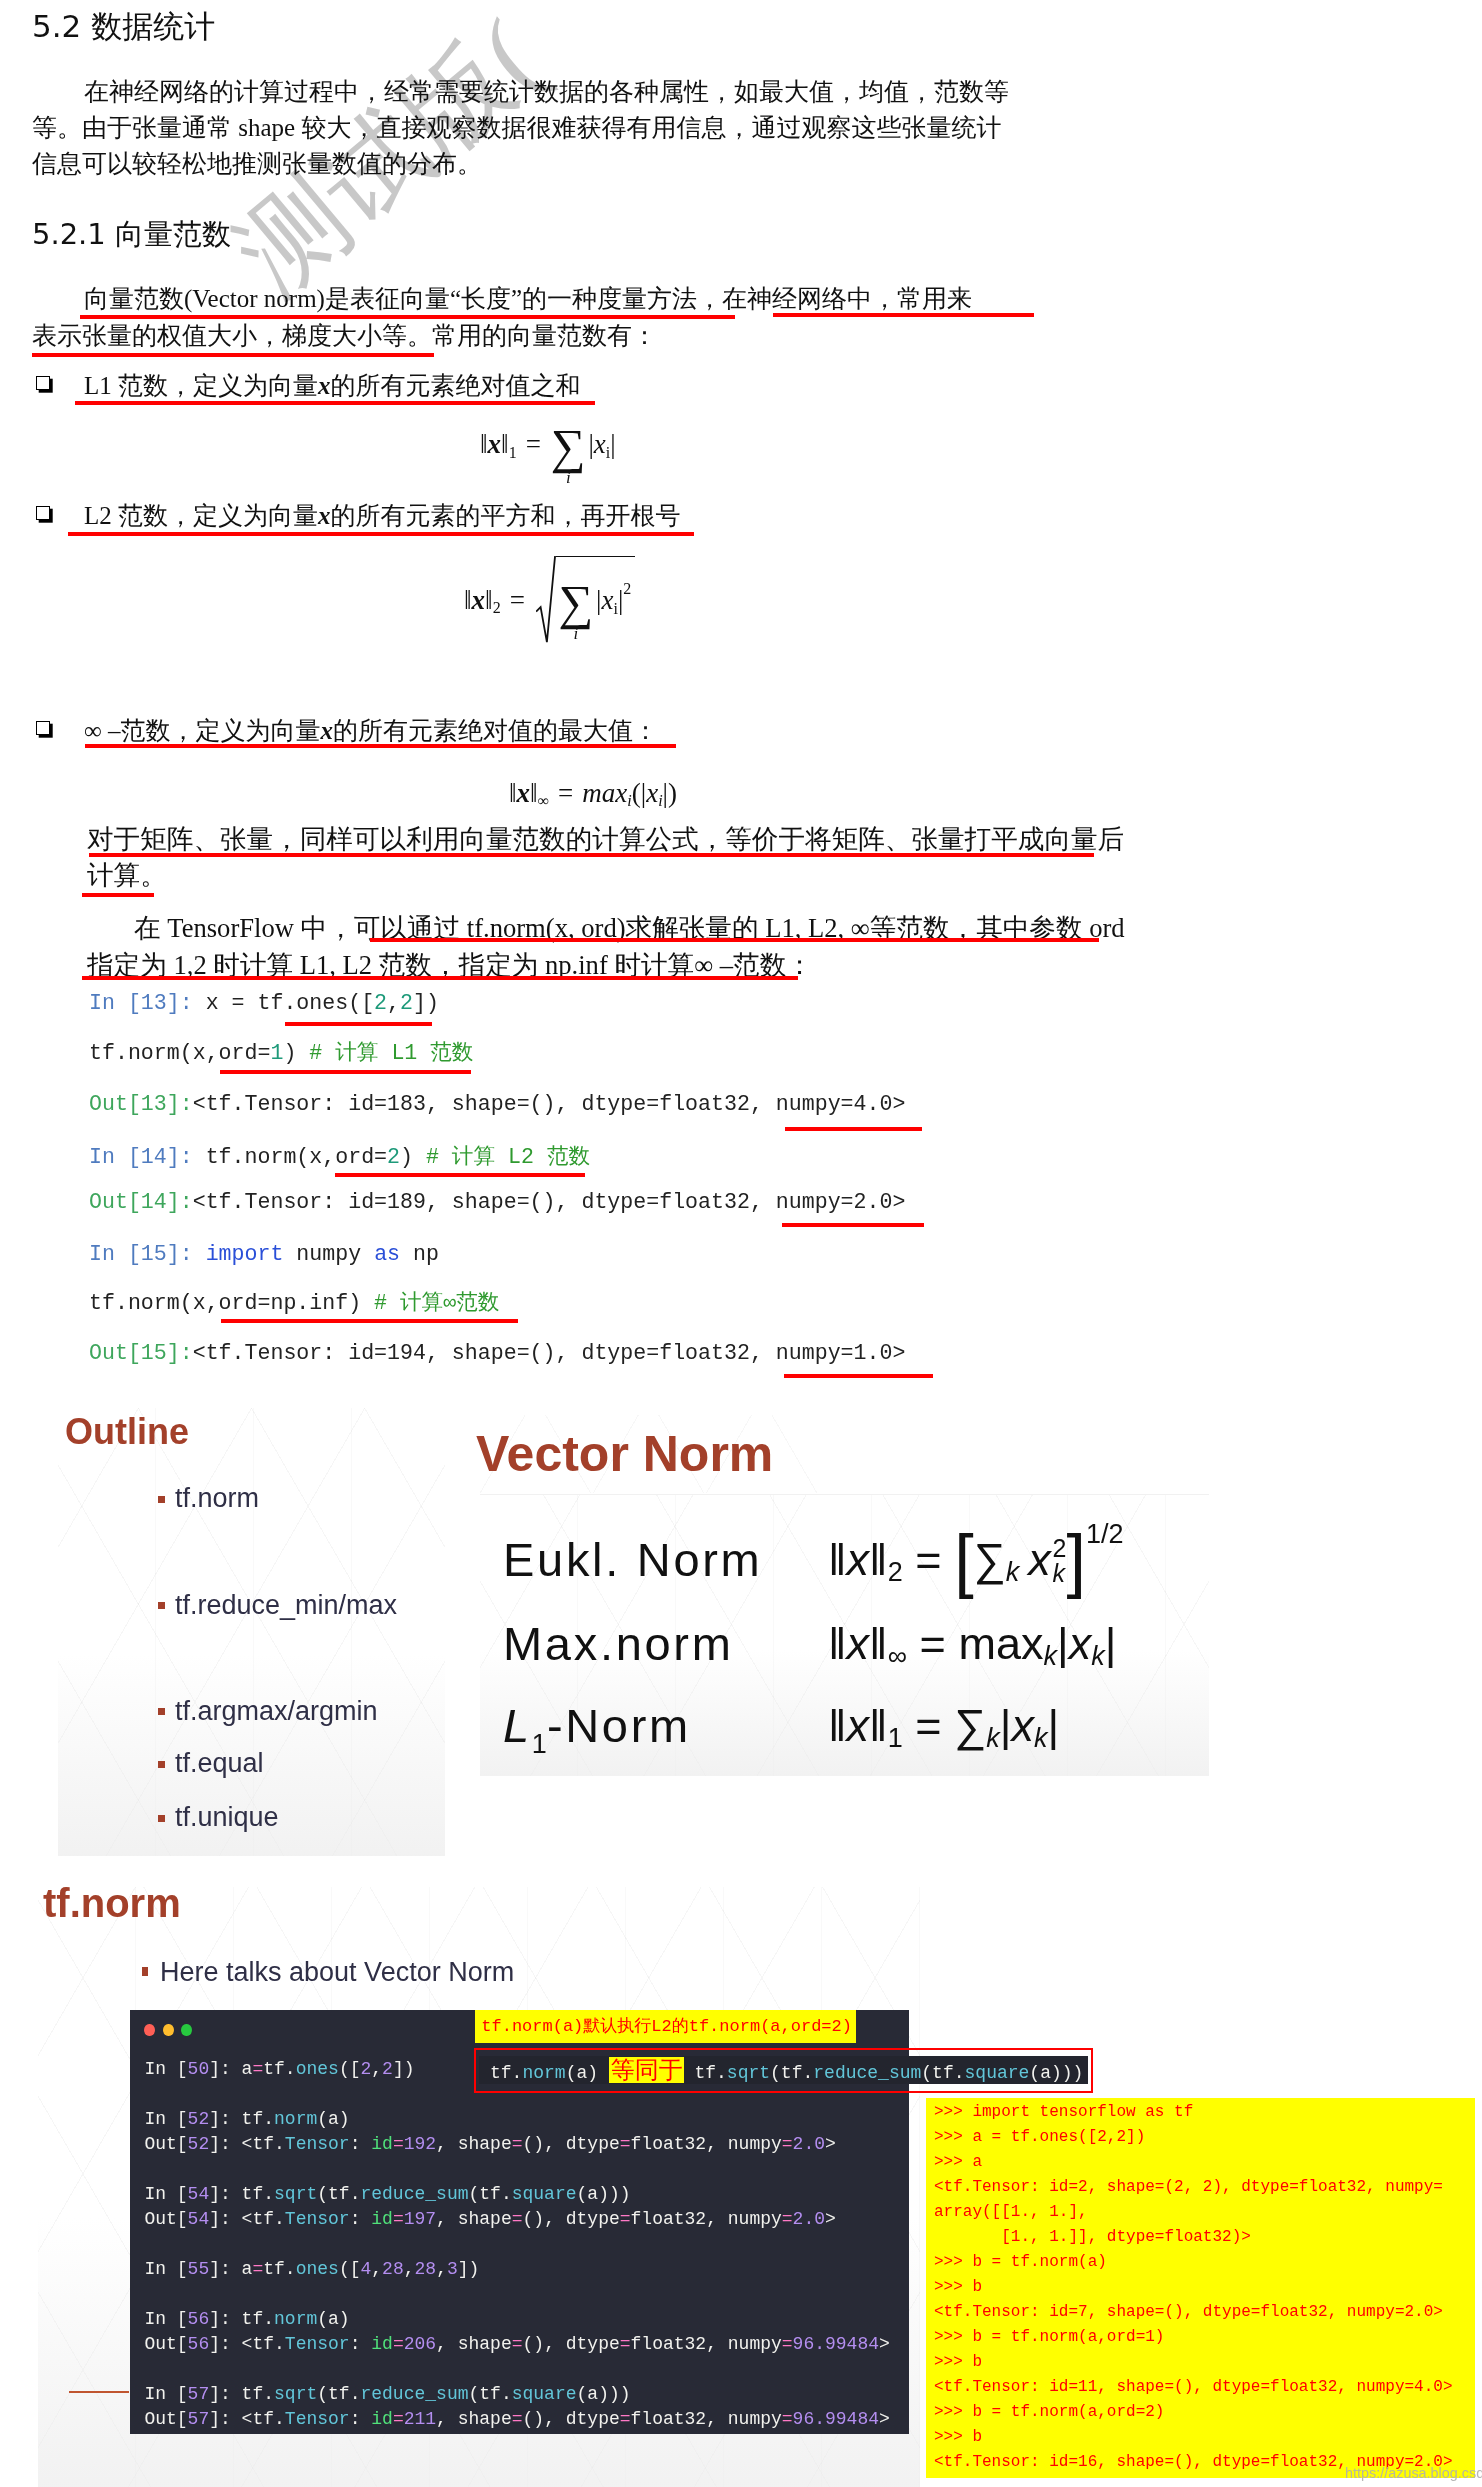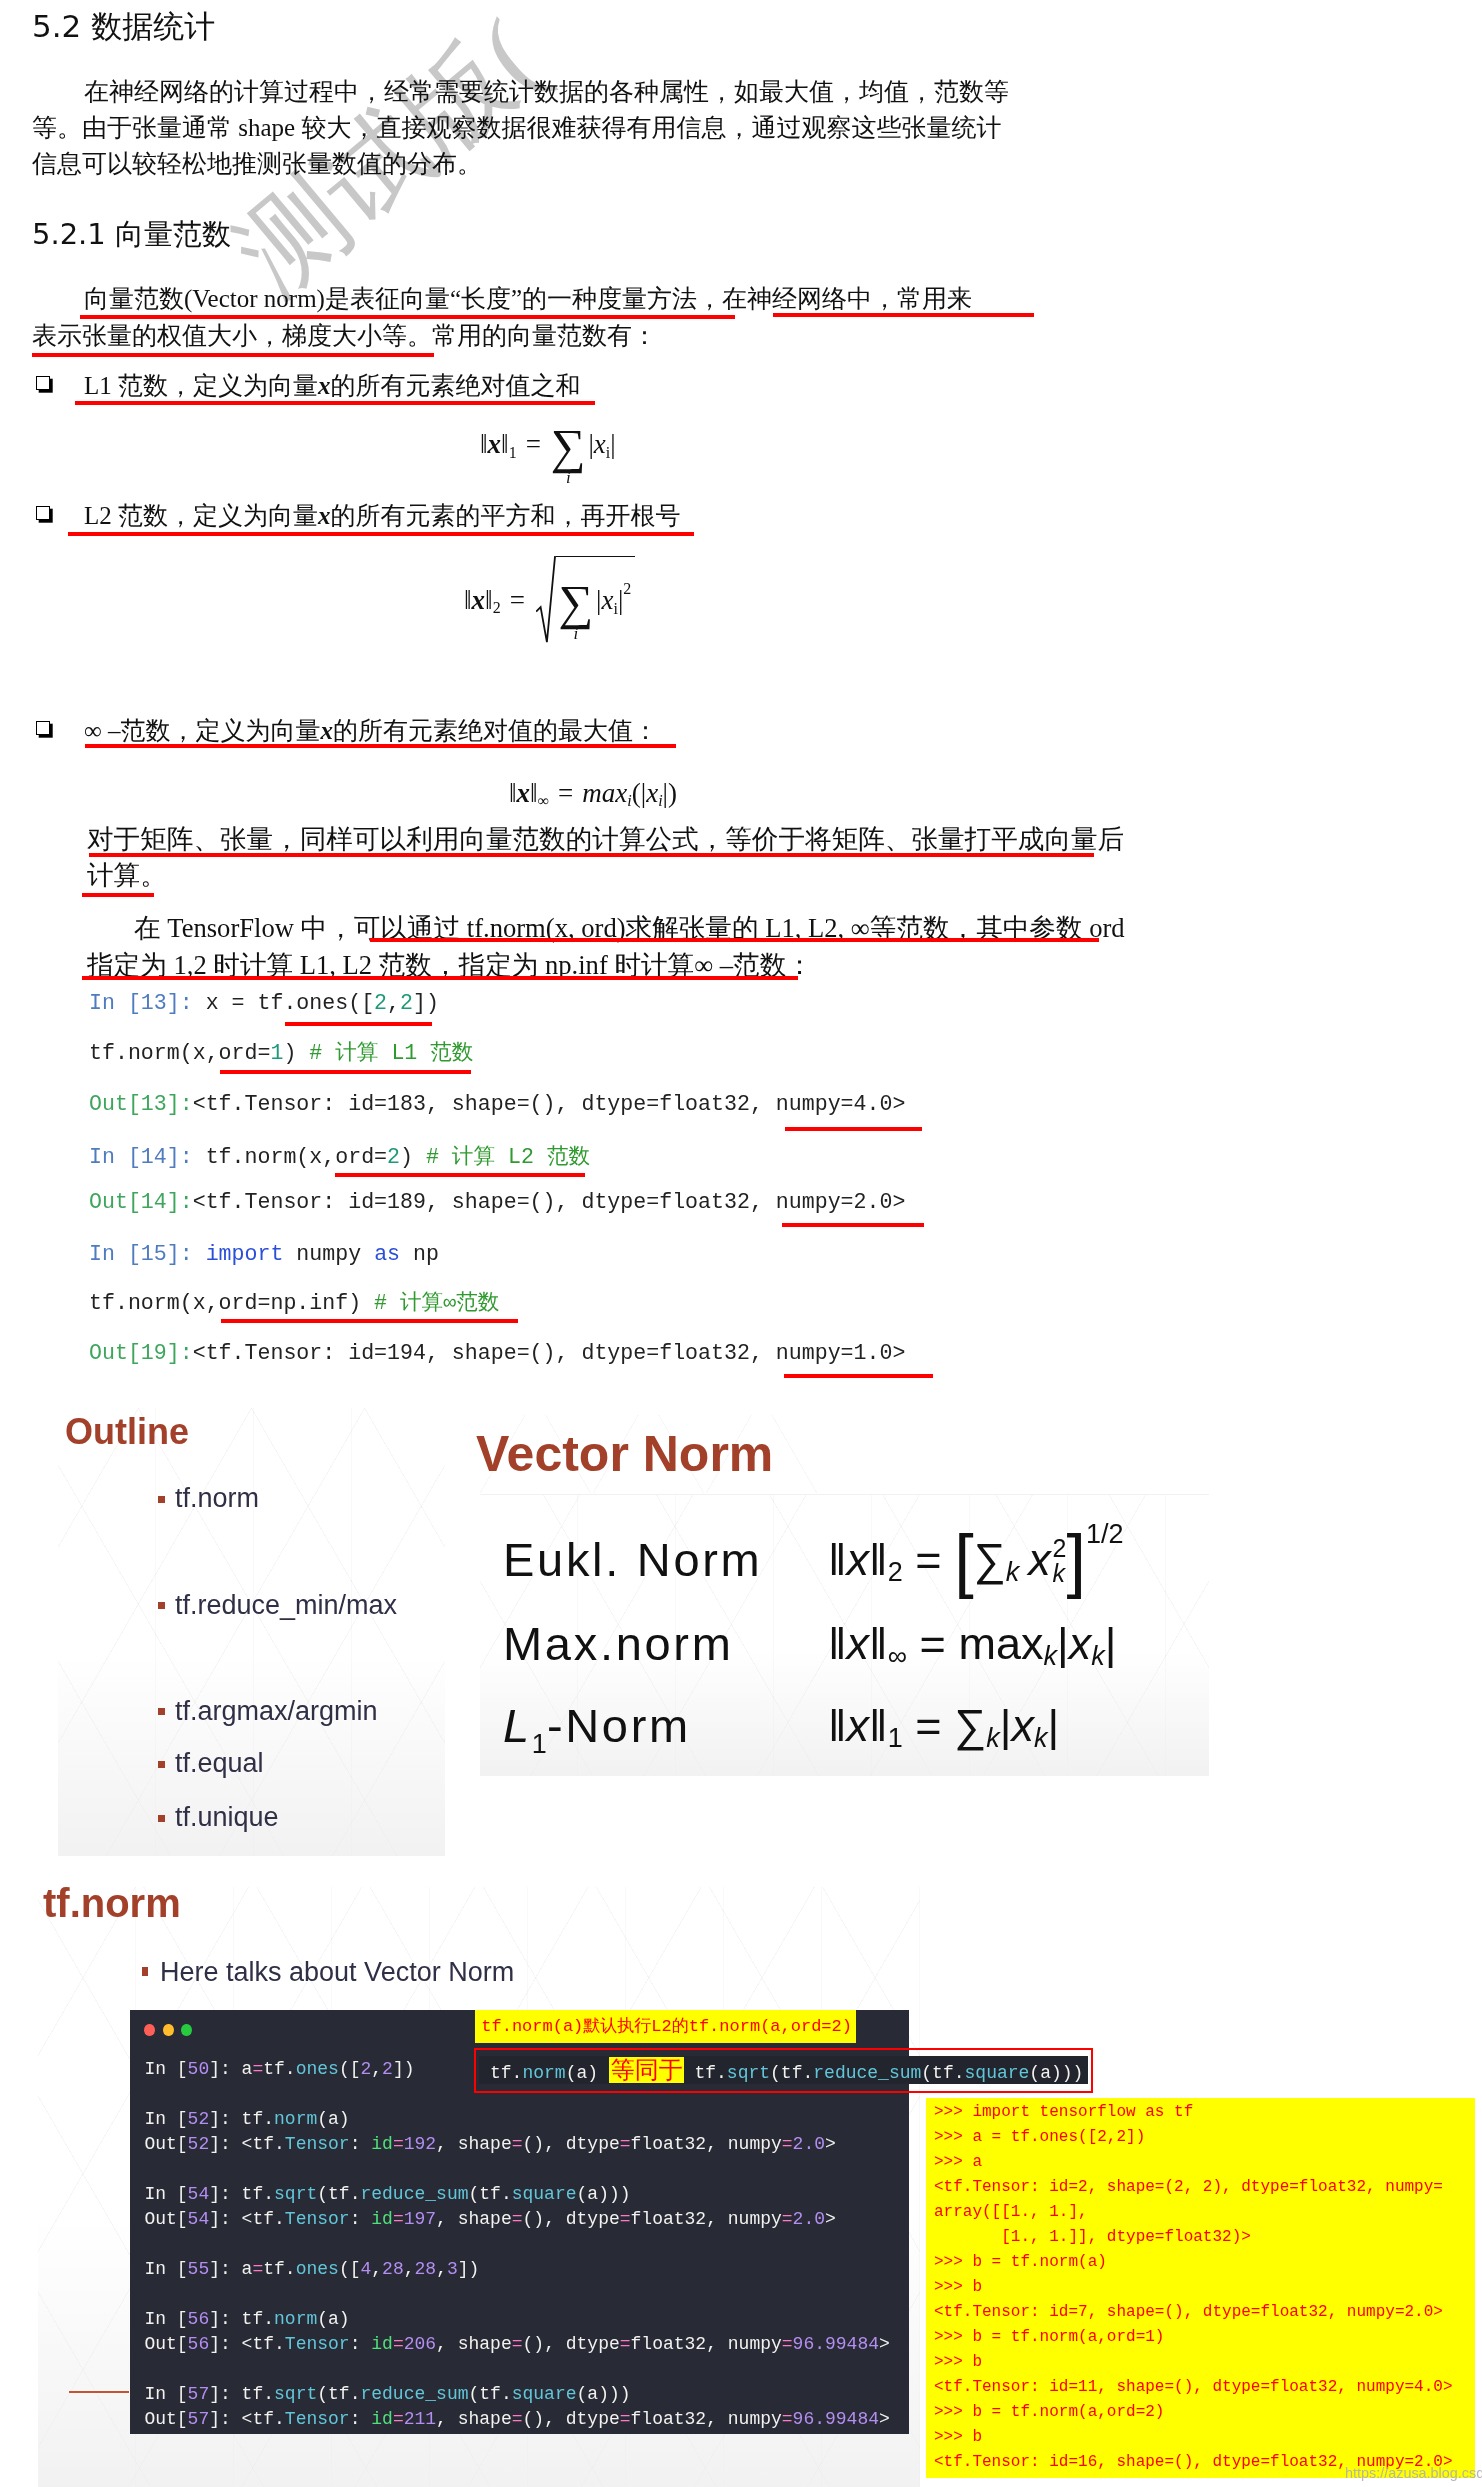--- a/index.html
+++ b/index.html
@@ -169,21 +169,21 @@
   <div class="line f30" style="left:134px;top:910px">在 TensorFlow 中，可以通过 tf.norm(x, ord)求解张量的 L1, L2, ∞等范数，其中参数 ord</div>
   <div class="line f30" style="left:87px;top:947px">指定为 1,2 时计算 L1, L2 范数，指定为 np.inf 时计算∞ –范数：</div>
 
   <div class="code" style="left:89px;top:988px"><span class="tk-pin">In [13]:</span><span class="tk-d"> x = tf.ones([</span><span class="tk-num">2</span><span class="tk-d">,</span><span class="tk-num">2</span><span class="tk-d">])</span></div>
   <div class="code" style="left:89px;top:1038px"><span class="tk-d">tf.norm(x,ord=</span><span class="tk-num">1</span><span class="tk-d">) </span><span class="tk-com"># 计算 L1 范数</span></div>
   <div class="code" style="left:89px;top:1089px"><span class="tk-pout">Out[13]:</span><span class="tk-d">&lt;tf.Tensor: id=183, shape=(), dtype=float32, numpy=4.0&gt;</span></div>
   <div class="code" style="left:89px;top:1142px"><span class="tk-pin">In [14]:</span><span class="tk-d"> tf.norm(x,ord=</span><span class="tk-num">2</span><span class="tk-d">) </span><span class="tk-com"># 计算 L2 范数</span></div>
   <div class="code" style="left:89px;top:1187px"><span class="tk-pout">Out[14]:</span><span class="tk-d">&lt;tf.Tensor: id=189, shape=(), dtype=float32, numpy=2.0&gt;</span></div>
   <div class="code" style="left:89px;top:1239px"><span class="tk-pin">In [15]:</span><span class="tk-d"> </span><span class="tk-kw">import</span><span class="tk-d"> numpy </span><span class="tk-kw">as</span><span class="tk-d"> np</span></div>
   <div class="code" style="left:89px;top:1288px"><span class="tk-d">tf.norm(x,ord=np.inf) </span><span class="tk-com"># 计算∞范数</span></div>
-  <div class="code" style="left:89px;top:1338px"><span class="tk-pout">Out[19]:</span><span class="tk-d">&lt;tf.Tensor: id=194, shape=(), dtype=float32, numpy=1.0&gt;</span></div>
+  <div class="code" style="left:89px;top:1338px"><span class="tk-pout">Out[15]:</span><span class="tk-d">&lt;tf.Tensor: id=194, shape=(), dtype=float32, numpy=1.0&gt;</span></div>
 
   <div class="ul" style="left:80px;top:315px;width:655px"></div>
   <div class="ul" style="left:773px;top:313px;width:261px"></div>
   <div class="ul" style="left:32px;top:353px;width:402px"></div>
   <div class="ul" style="left:75px;top:401px;width:520px"></div>
   <div class="ul" style="left:68px;top:532px;width:626px"></div>
   <div class="ul" style="left:85px;top:744px;width:591px"></div>
   <div class="ul" style="left:89px;top:853px;width:1005px"></div>
   <div class="ul" style="left:82px;top:893px;width:72px"></div>
   <div class="ul" style="left:370px;top:938px;width:729px"></div>

